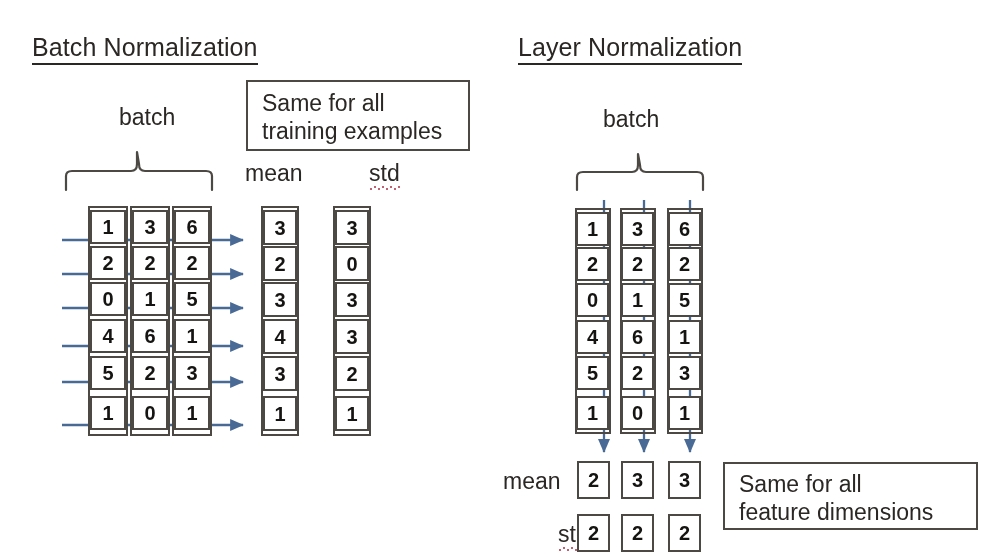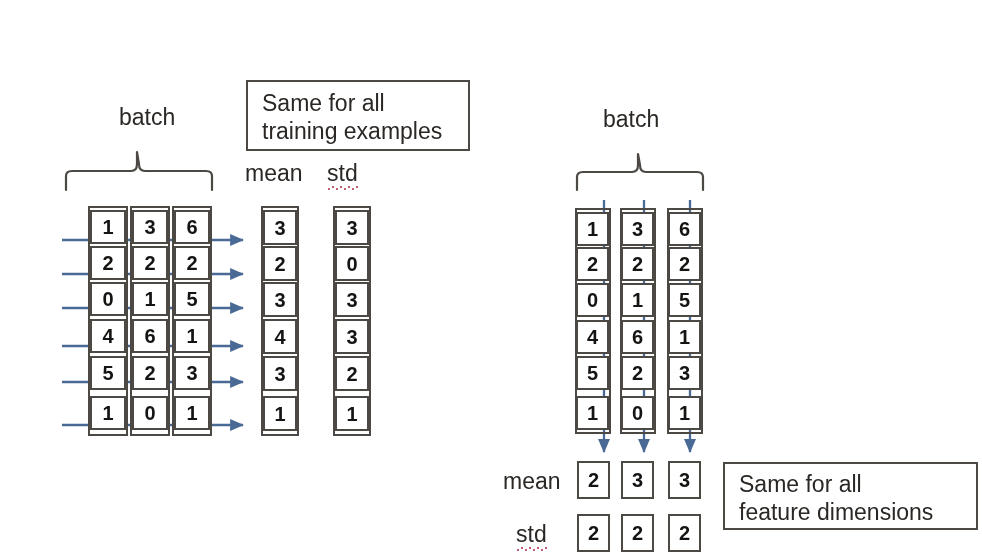--- a/index.html
+++ b/index.html
@@ -43,20 +43,21 @@
   .plain-label {
     position: absolute;
     font-size: 23px;
     color: #2a2724;
     white-space: nowrap;
     line-height: 1;
   }
   .spell-underline {
     position: relative;
     display: inline-block;
+    margin-left: 42px;
   }
   .spell-underline::after {
     content: "";
     position: absolute;
     left: 0;
     right: 0;
     bottom: -5px;
     height: 4px;
     background-image:
       radial-gradient(circle at 2px 3.4px, #c06070 1.25px, rgba(0,0,0,0) 1.5px),
@@ -127,20 +128,21 @@
     white-space: nowrap;
     font-family: "DejaVu Sans", sans-serif;
     pointer-events: none;
   }
 </style>
 </head>
 <body>
 
 <div class="canvas">
 
+  <div class="section-title" id="title-bn">Batch Normalization</div>
 
   <div class="plain-label" id="bn-batch-label" style="left:119px; top:106px;">batch</div>
 
   <svg class="brace" id="bn-brace" style="left:64px; top:150px;" width="150" height="42" viewBox="0 0 150 42">
     <path d="M2 40 L2 26 Q2 21 8 21 L67 21 Q73 21 73 14 L73 2
              L75 14 Q75 21 81 21 L142 21 Q148 21 148 26 L148 40" fill="none" stroke="#4c4945" stroke-width="2.2" stroke-linecap="round" stroke-linejoin="round"></path>
   </svg>
 
   <div class="callout" id="callout-bn">Same for all
 training examples</div>
@@ -204,20 +206,21 @@
   <div class="cell" style="left:263px; top:396px; width:34px; height:35px;">1</div>
 
   <div class="col-outline" style="left:333px; top:206px; width:38px; height:230px;"></div>
   <div class="cell" style="left:335px; top:210px; width:34px; height:35px;">3</div>
   <div class="cell" style="left:335px; top:246px; width:34px; height:35px;">0</div>
   <div class="cell" style="left:335px; top:282px; width:34px; height:35px;">3</div>
   <div class="cell" style="left:335px; top:319px; width:34px; height:35px;">3</div>
   <div class="cell" style="left:335px; top:356px; width:34px; height:35px;">2</div>
   <div class="cell" style="left:335px; top:396px; width:34px; height:35px;">1</div>
 
+  <div class="section-title" id="title-ln">Layer Normalization</div>
 
   <div class="plain-label" id="ln-batch-label" style="left:603px; top:108px;">batch</div>
 
   <svg class="brace" id="ln-brace" style="left:575px; top:152px;" width="130" height="40" viewBox="0 0 130 40">
     <path d="M2 38 L2 25 Q2 20 8 20 L57 20 Q63 20 63 13 L63 2
              L65 13 Q65 20 71 20 L122 20 Q128 20 128 25 L128 38" fill="none" stroke="#4c4945" stroke-width="2.2" stroke-linecap="round" stroke-linejoin="round"></path>
   </svg>
 
   <svg class="arrows" id="ln-arrows">
     <g stroke="#4a6a96" stroke-width="2.3" marker-end="url(#av)">

